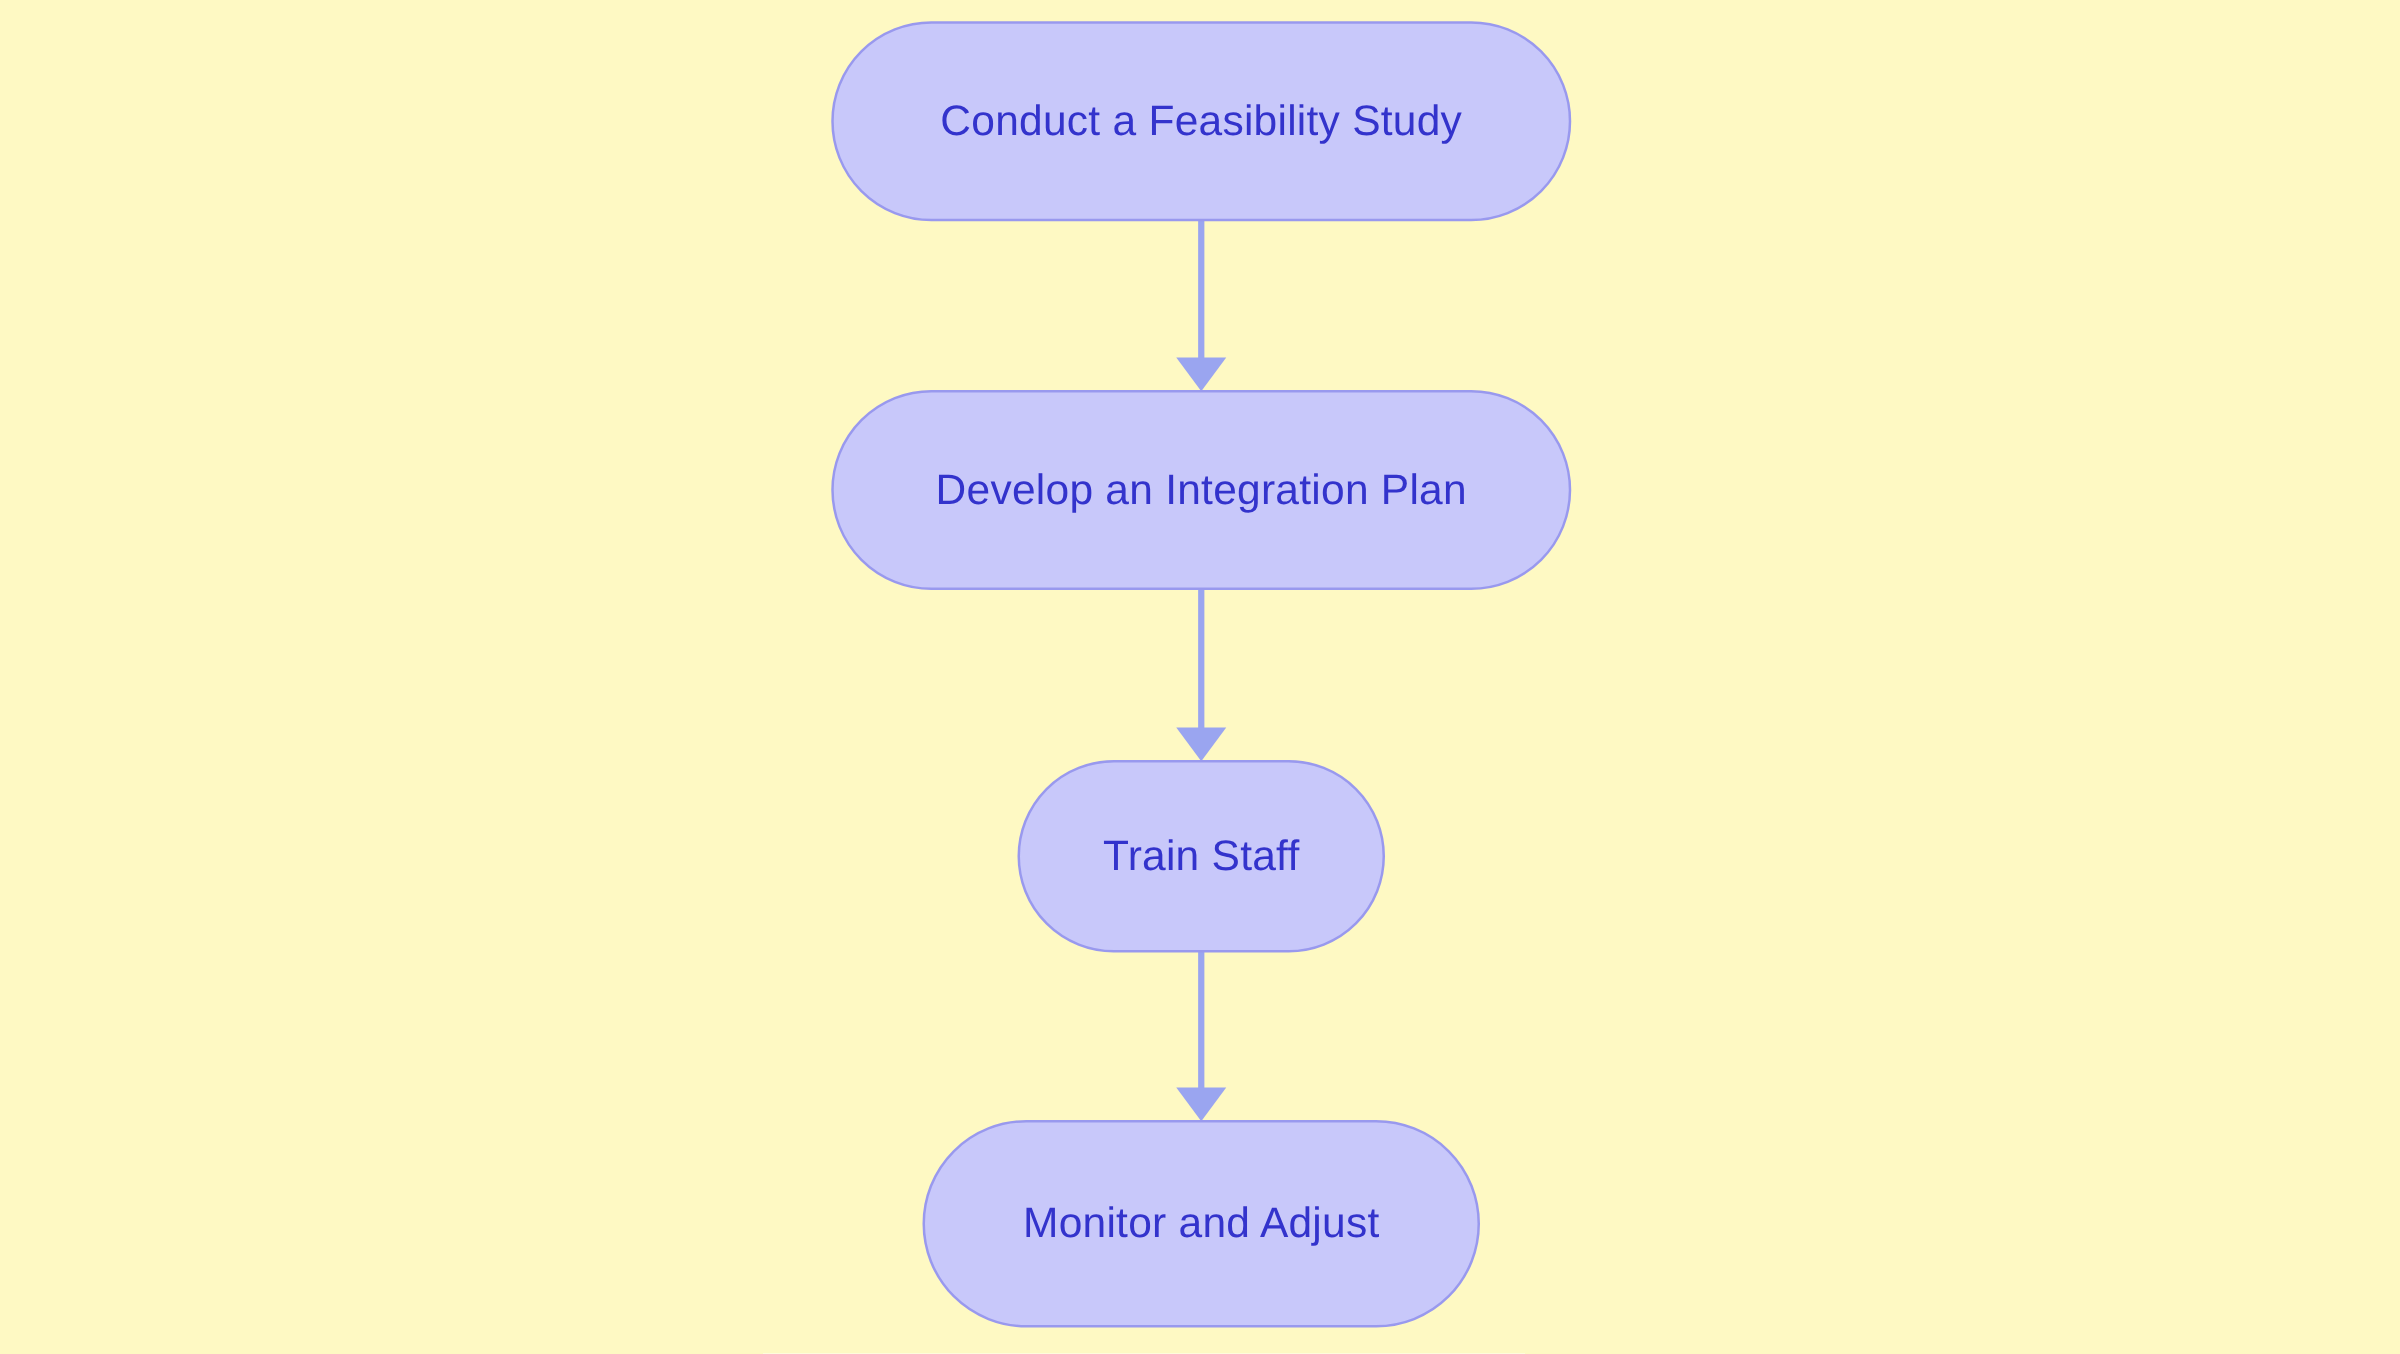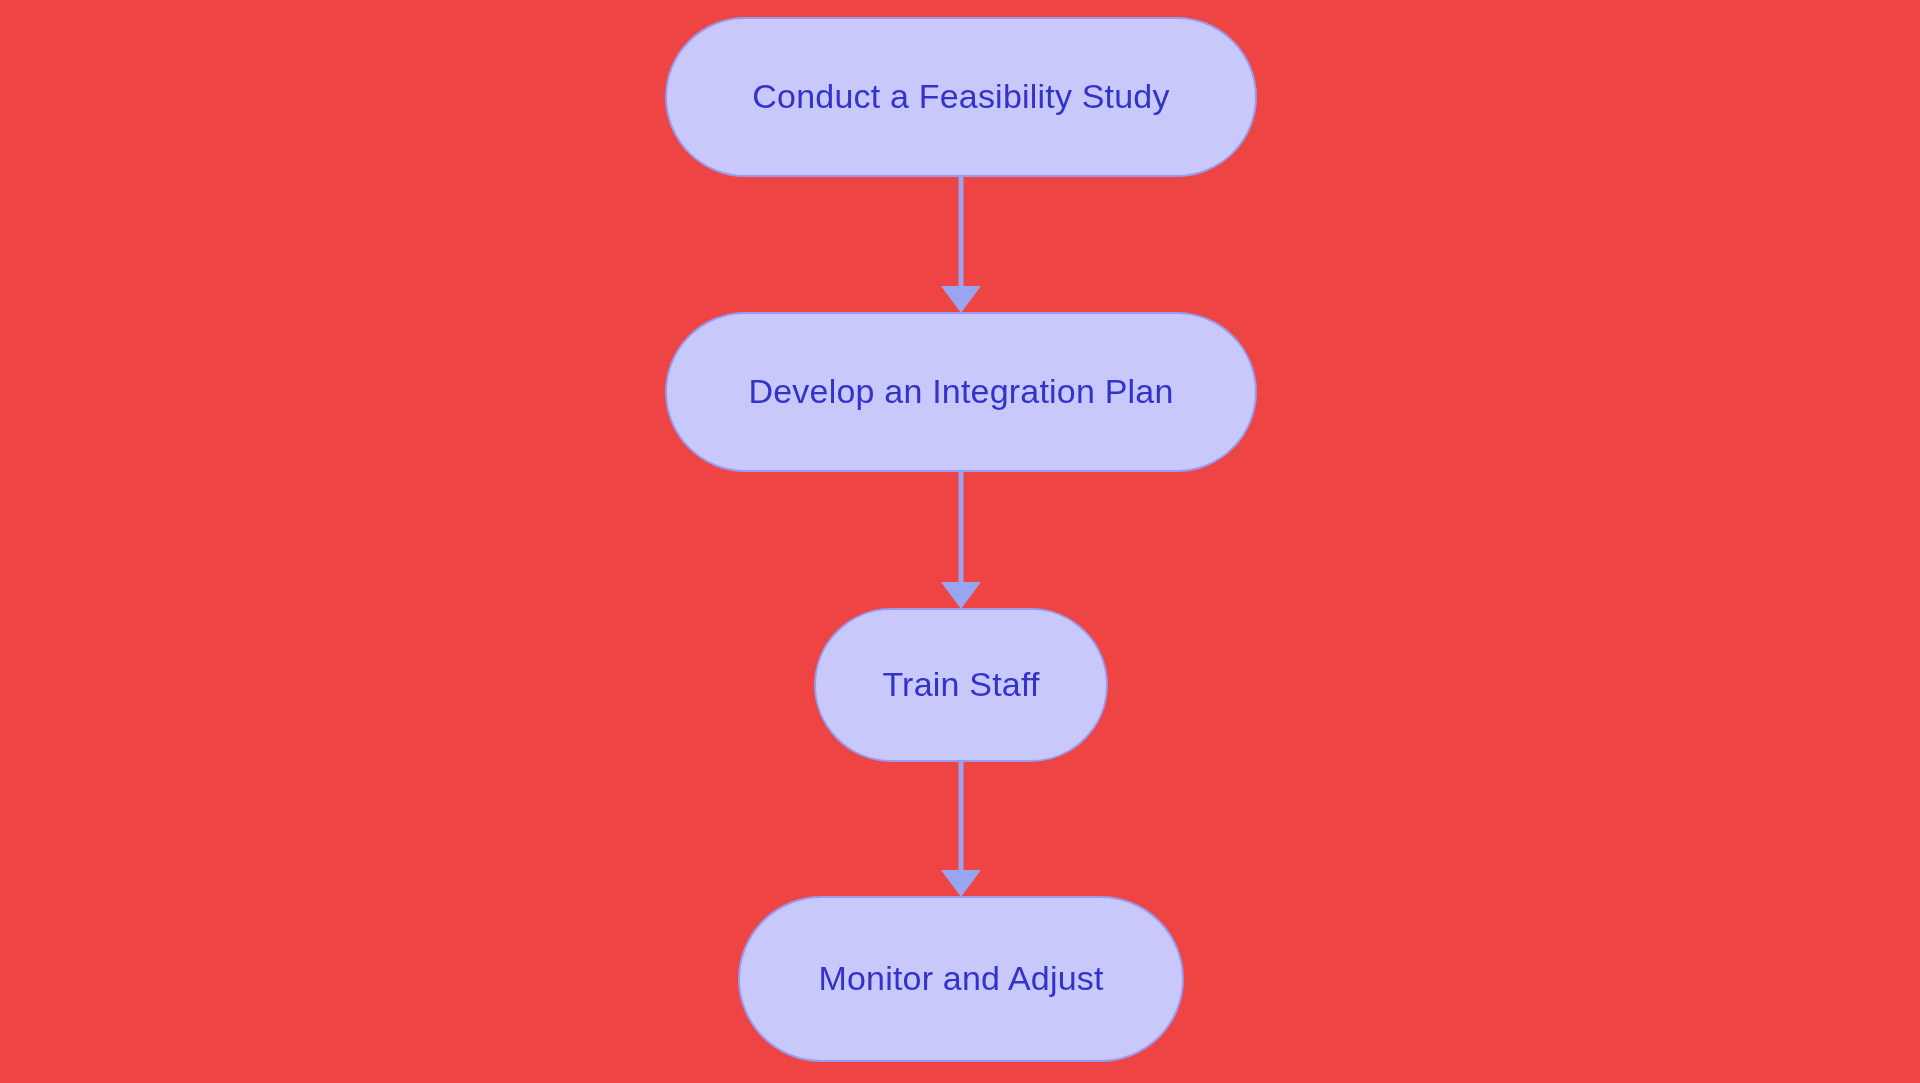--- a/index.html
+++ b/index.html
@@ -12,21 +12,21 @@
     width: 1920px;
     height: 1083px;
     overflow: hidden;
     font-family: "Liberation Sans", "DejaVu Sans", sans-serif;
   }
 
   #flow-canvas {
     position: relative;
     width: 1920px;
     height: 1083px;
-    background: #ef4444;
+    background: #fef9c3;
   }
 
   .flow-svg {
     position: absolute;
     top: 0;
     left: 0;
     width: 1920px;
     height: 1083px;
     display: block;
   }

